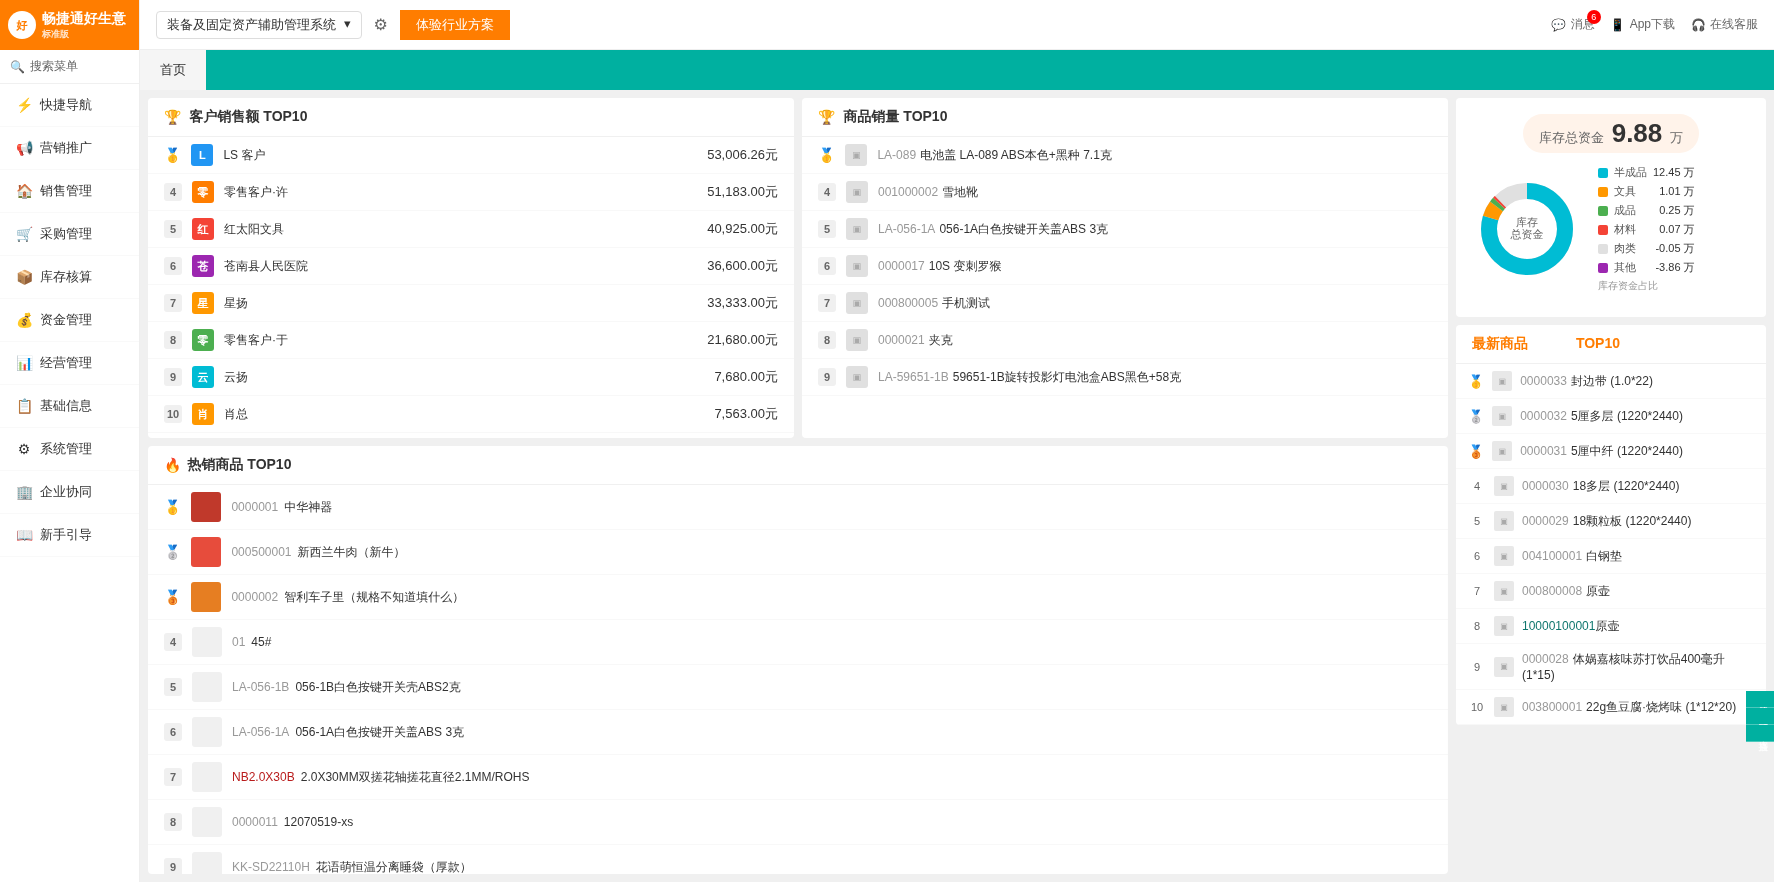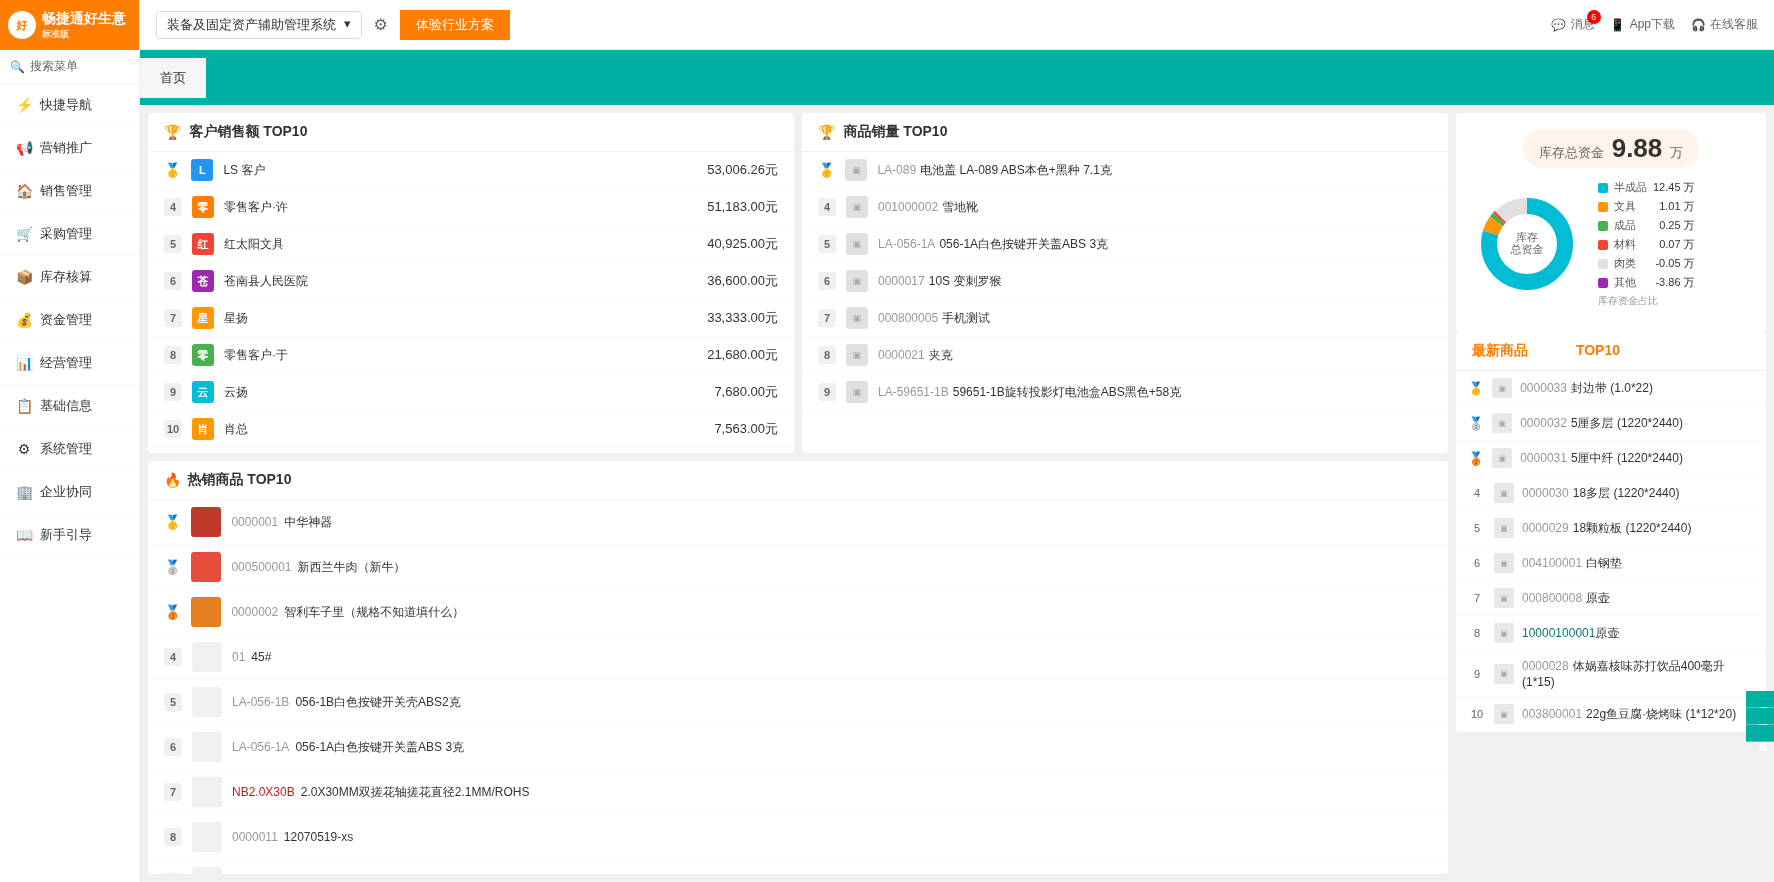--- a/index.html
+++ b/index.html
@@ -100,21 +100,21 @@
     }
     .badge {
       background: #f00; color: #fff;
       border-radius: 50%; width: 14px; height: 14px;
       font-size: 9px; display: flex; align-items: center; justify-content: center;
       position: absolute; top: -6px; right: -6px;
     }
 
     
     .page-tabs {
-      height: 55px;
+      height: 40px;
       background: #00b0a0;
       display: flex;
       align-items: center;
       padding: 0 0;
     }
     .tab-item {
       padding: 0 20px;
       height: 40px;
       display: flex; align-items: center;
       color: #fff; font-size: 13px; cursor: pointer;
@@ -203,20 +203,21 @@
       display: flex; align-items: center; justify-content: center;
       font-size: 9px; color: #aaa;
     }
     .product-name { flex: 1; font-size: 12px; color: #333; line-height: 1.4; }
 
     
     .right-panel {
       width: 310px;
       display: flex;
       flex-direction: column;
+      gap: 8px;
       overflow-y: auto;
       flex-shrink: 0;
     }
 
     
     .inventory-card {
       background: #fff;
       border-radius: 4px;
       padding: 16px;
     }

